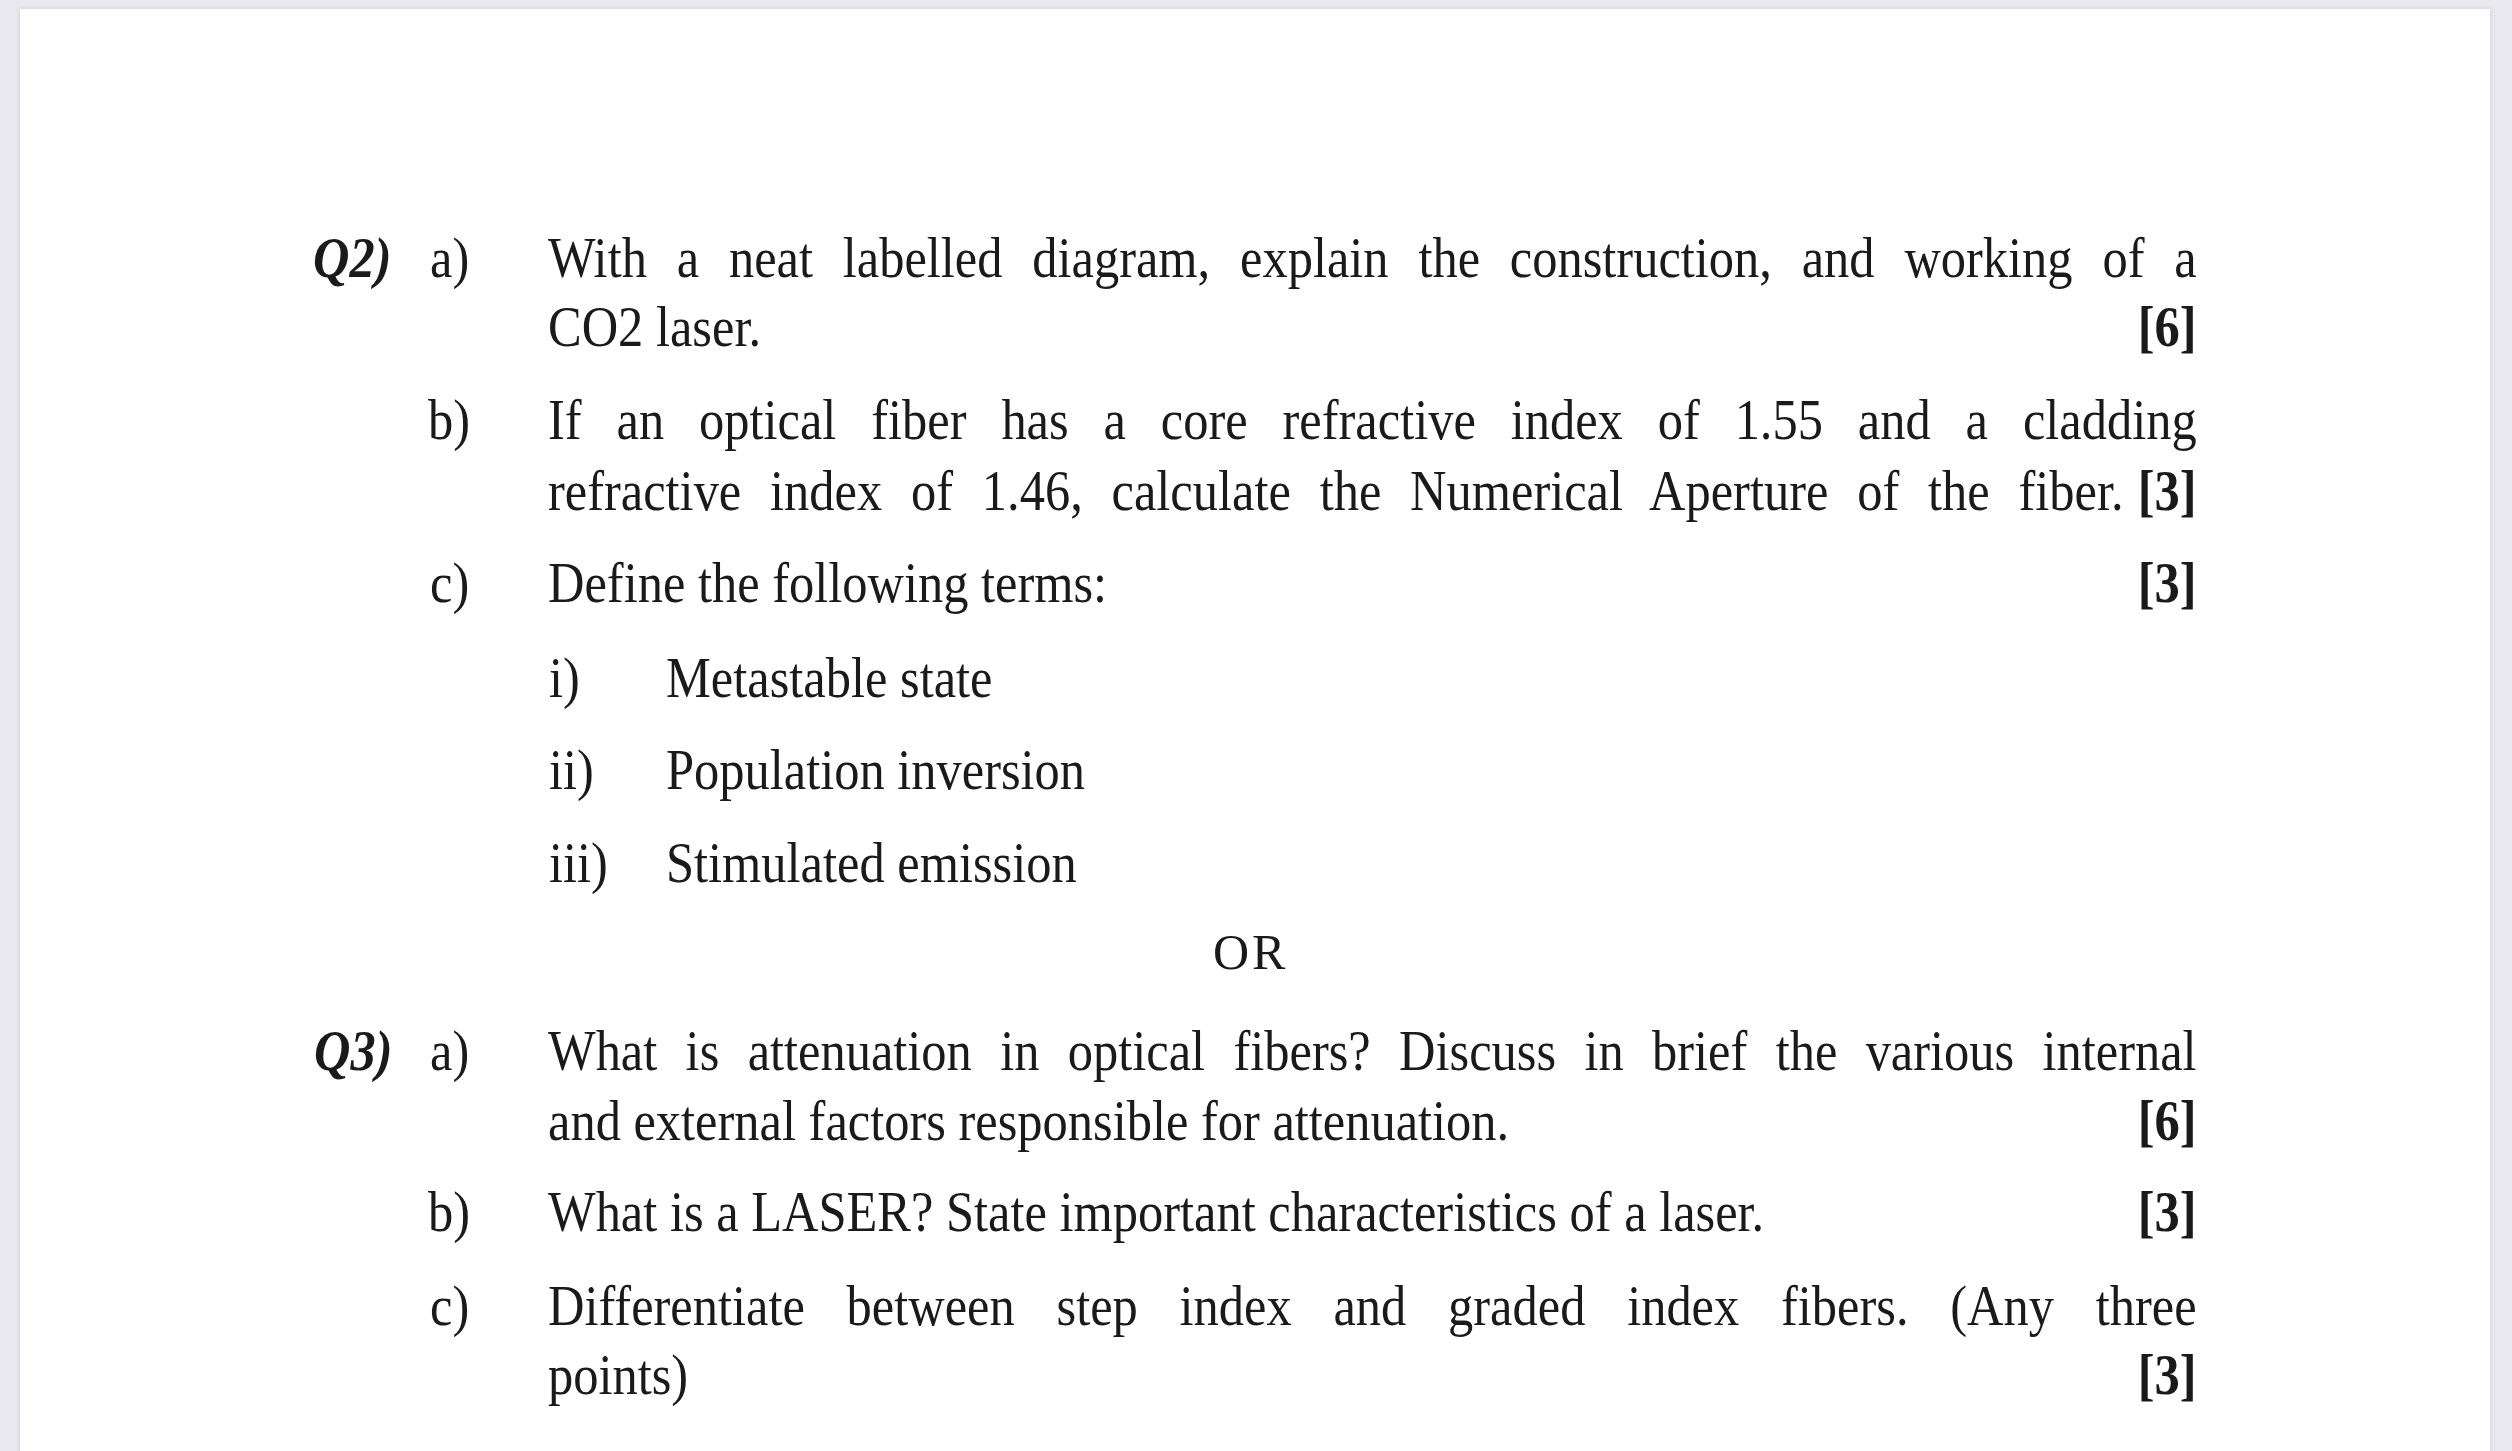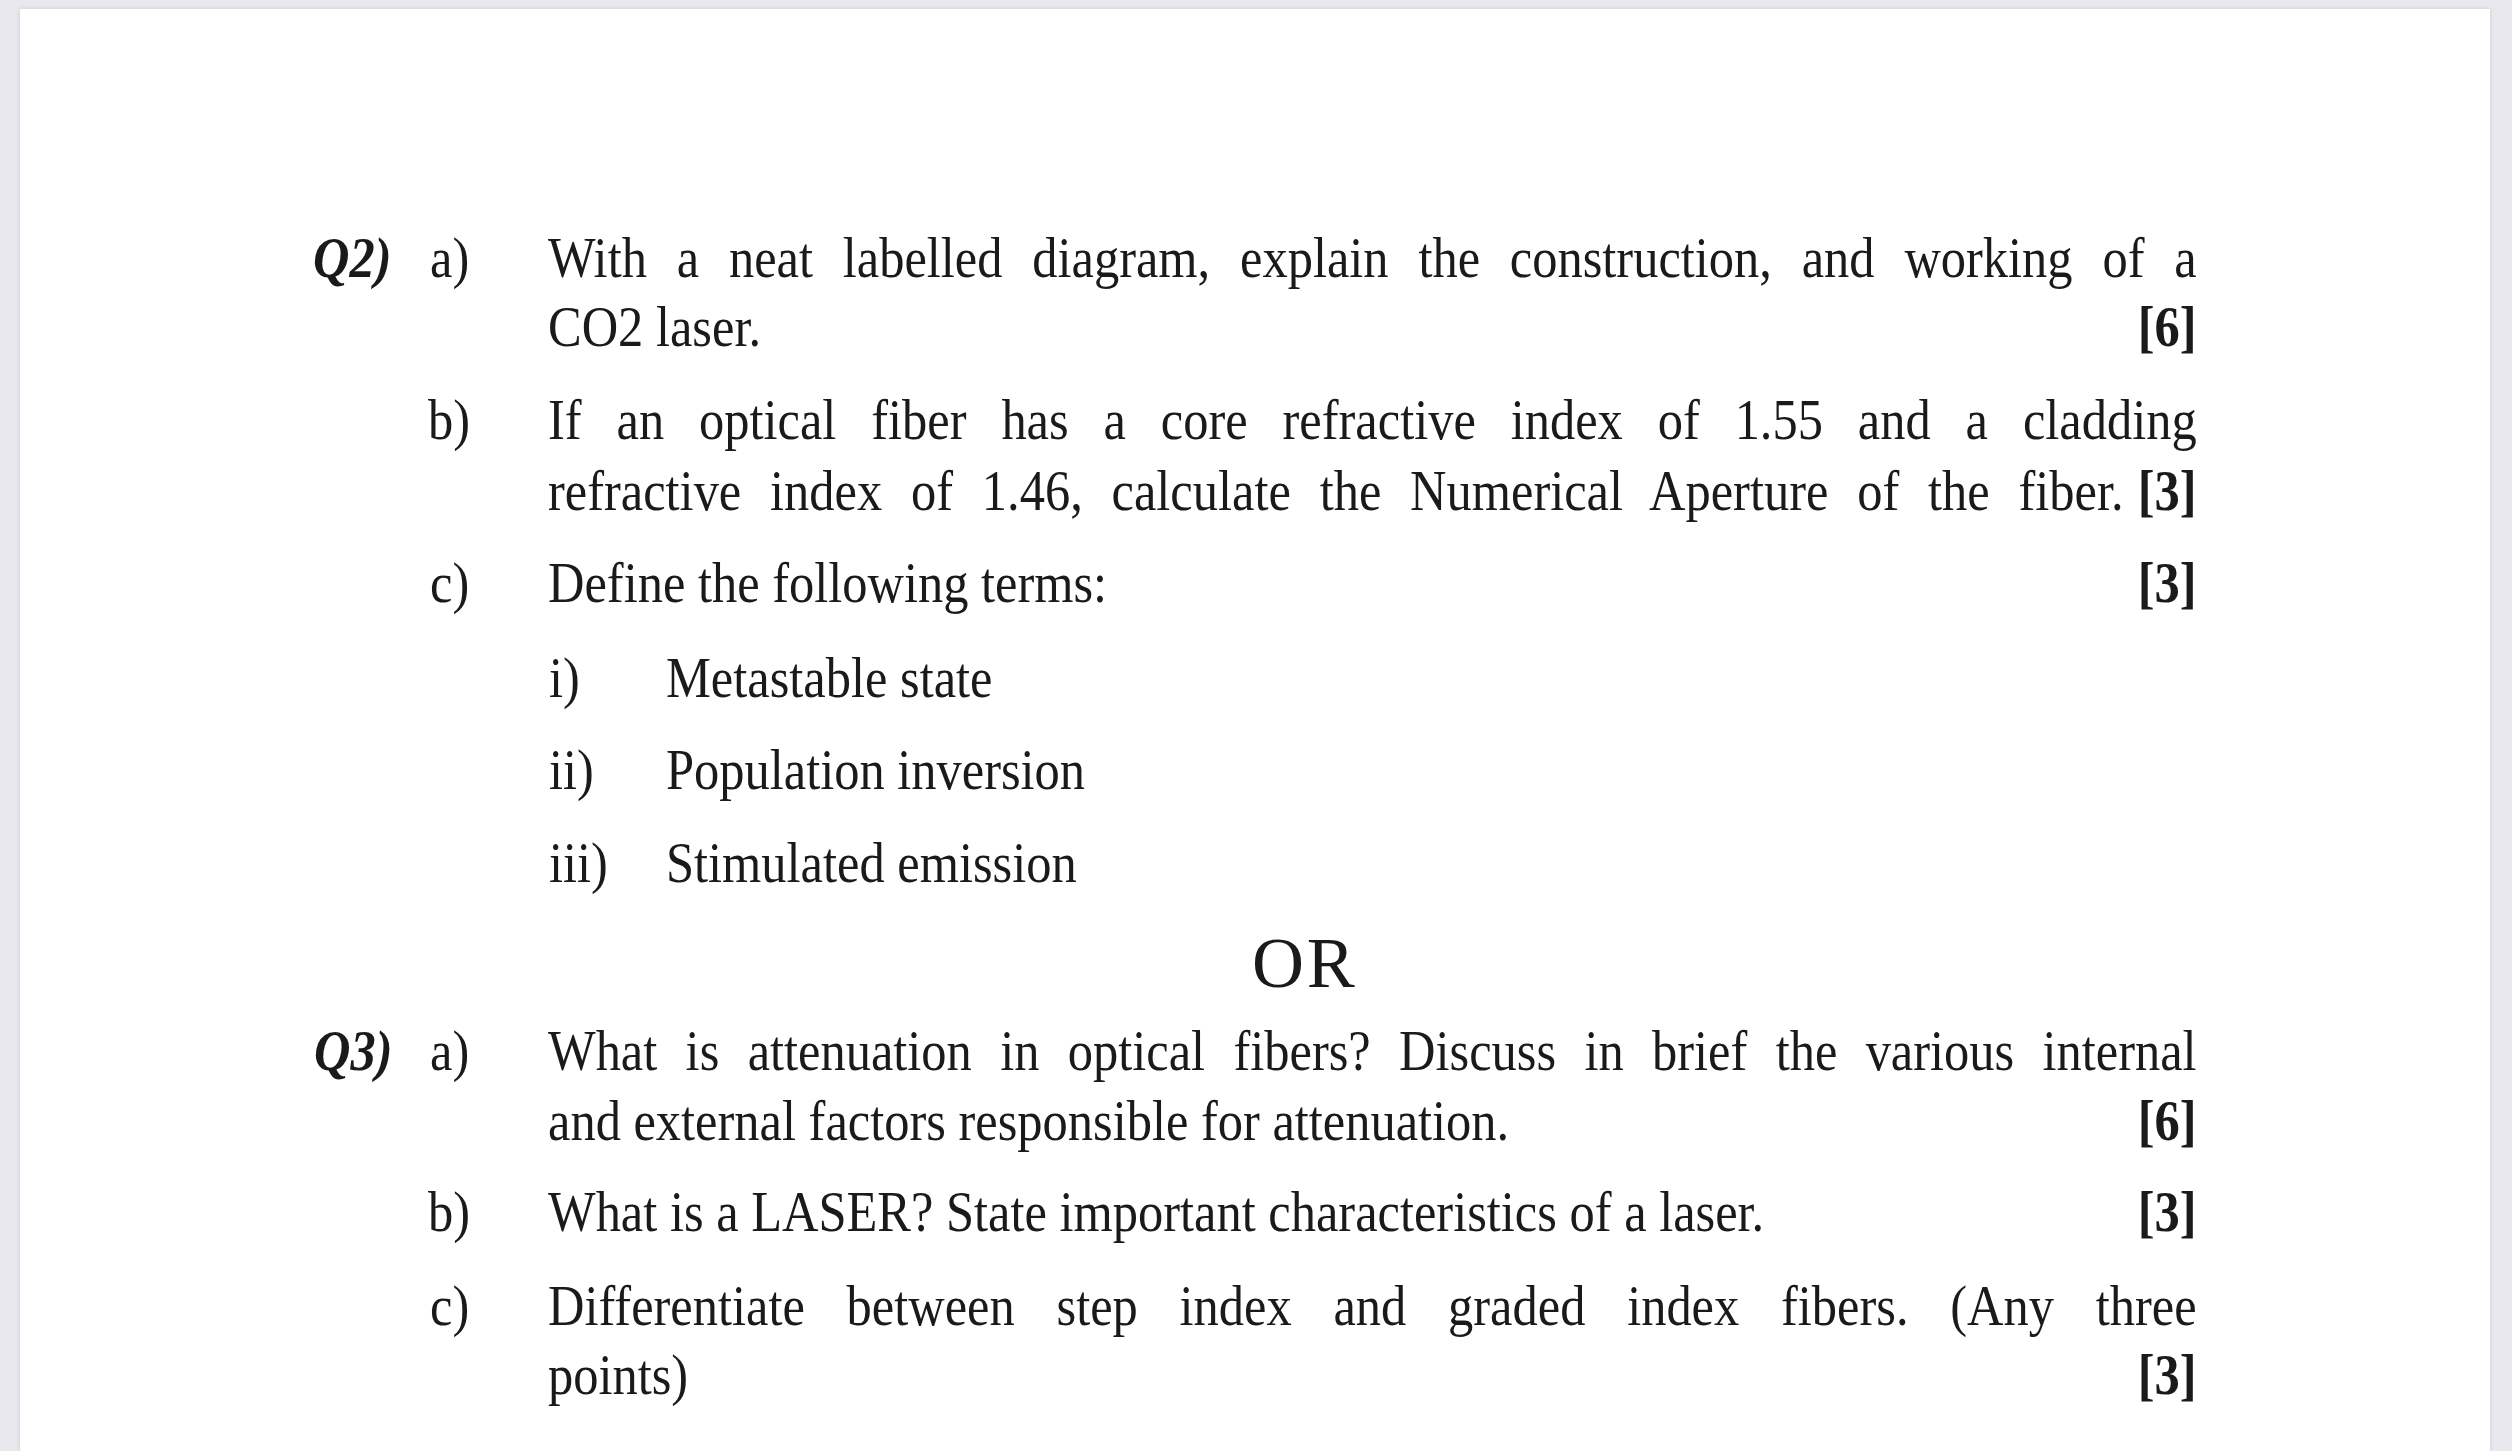--- a/index.html
+++ b/index.html
@@ -14,21 +14,21 @@
     background:#ffffff;
     box-shadow: 0 0 4.3px rgba(0,0,0,0.12);
   }
   .ln {
     position:absolute; font-size:58px; line-height:1; white-space:nowrap;
     transform-origin:0 0; transform:scaleX(0.87);
   }
   .just { text-align:justify; text-align-last:justify; white-space:normal; overflow:hidden; height:71px; }
   .qlabel { font-weight:bold; font-style:italic; }
   .mark { position:absolute; font-size:58px; line-height:1; font-weight:bold; transform-origin:100% 0; transform:scaleX(0.87); text-align:right; }
-  .or { position:absolute; font-size:72px; line-height:1; letter-spacing:2.8px;margin-left:39px; }
+  .or { position:absolute; font-size:50px; line-height:1; letter-spacing:2.8px; }
 </style>
 </head>
 <body>
 
 <div class="page">
 
   <div class="ln qlabel" style="left:293px; top:220px;">Q2)</div>
   <div class="ln" style="left:410px; top:220px;">a)</div>
   <div class="ln just" style="left:528px; top:220px; width:1895px;">With a neat labelled diagram, explain the construction, and working of a</div>
   <div class="ln" style="left:528px; top:289px;">CO2 laser.</div>

